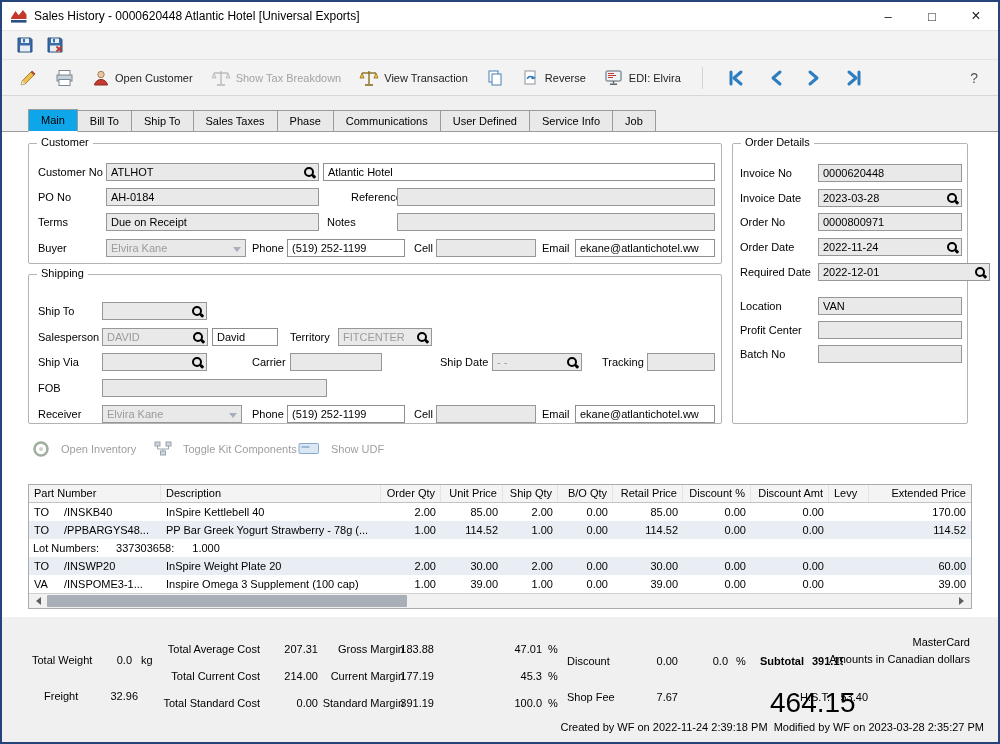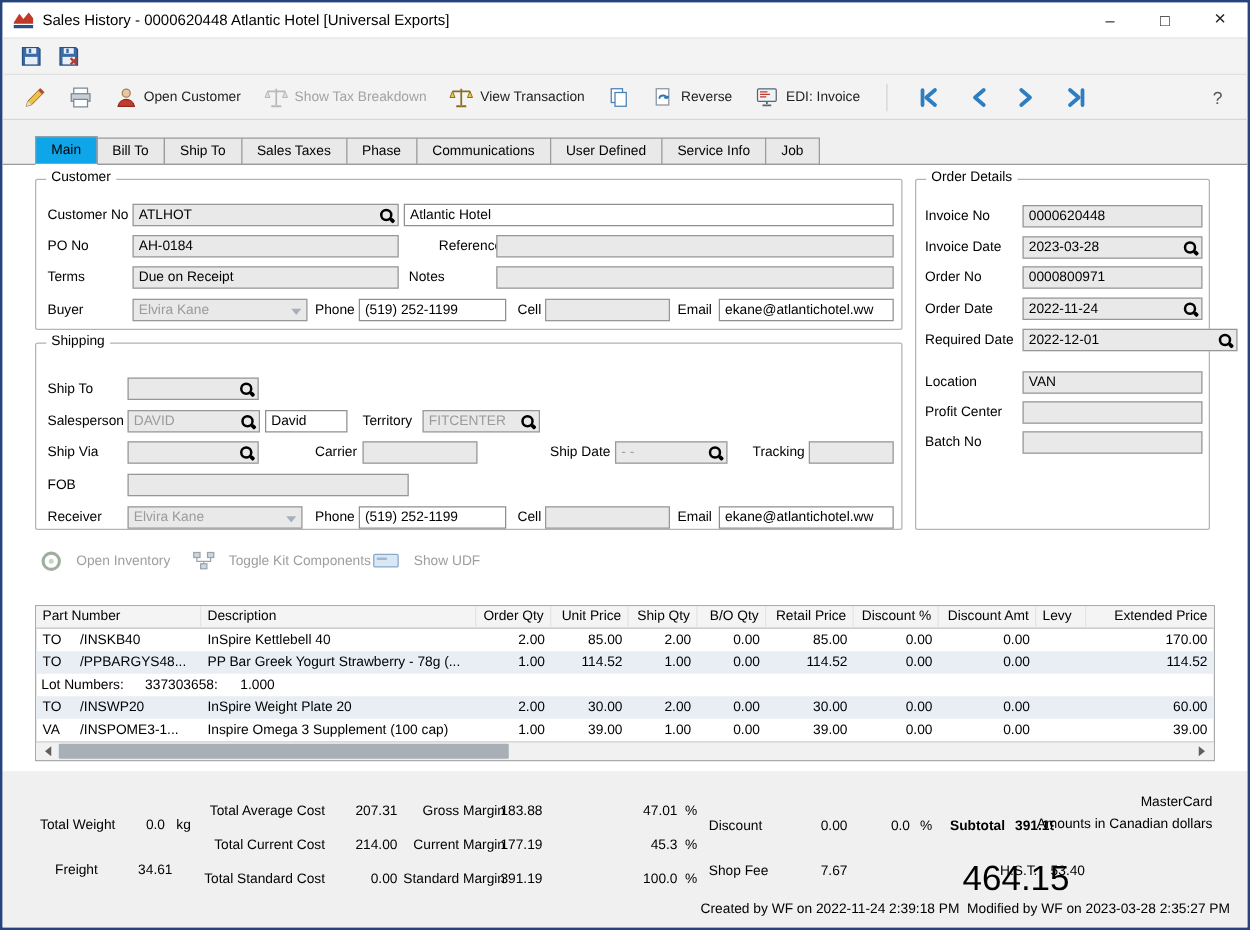--- a/index.html
+++ b/index.html
@@ -190,21 +190,21 @@
       <span class="lab">Reverse</span>
     </span>
     <span class="tbtn">
       <span class="icon">
         <svg width="20" height="18" viewBox="0 0 20 18">
             <rect x="2" y="2" width="15" height="10" rx="1" fill="#eef3f8" stroke="#5a6570"></rect>
             <path d="M4 4.5h6M4 6.5h8M4 8.5h5" stroke="#c0392b" stroke-width="1.1"></path>
             <path d="M9.5 12v2.2M6 15.2h7" stroke="#5a6570" stroke-width="1.4"></path>
           </svg>
       </span>
-      <span class="lab">EDI: Invoice</span>
+      <span class="lab">EDI: Elvira</span>
     </span>
     <span class="vsep"></span>
     <span class="navbtn">
         <span class="icon">
       <svg width="20" height="18" viewBox="0 0 20 18" fill="none" stroke="#2d7dc1" stroke-width="3" stroke-linecap="round" stroke-linejoin="round">
             <path d="M5 3v12"></path>
             <path d="M15 3l-7 6 7 6"></path>
           </svg>
     </span>
       </span>
@@ -443,21 +443,21 @@
           </div>
       </div>
     </div>
   </div>
 
   <div class="bottom">
     <span class="bl" style="left:30px;top:37px;">Total Weight</span>
     <span class="bv" style="left:96px;top:37px;width:34px;">0.0</span>
     <span class="bl" style="left:139px;top:37px;">kg</span>
     <span class="bl" style="left:42px;top:73px;">Freight</span>
-    <span class="bv" style="left:96px;top:73px;width:40px;">34.61</span>
+    <span class="bv" style="left:96px;top:73px;width:40px;">32.96</span>
 
     <span class="bv" style="left:146px;top:26px;width:112px;">Total Average Cost</span>
     <span class="bv" style="left:264px;top:26px;width:52px;">207.31</span>
     <span class="bv" style="left:146px;top:53px;width:112px;">Total Current Cost</span>
     <span class="bv" style="left:264px;top:53px;width:52px;">214.00</span>
     <span class="bv" style="left:146px;top:80px;width:112px;">Total Standard Cost</span>
     <span class="bv" style="left:264px;top:80px;width:52px;">0.00</span>
 
     <span class="bv" style="left:316px;top:26px;width:86px;">Gross Margin</span>
     <span class="bv" style="left:392px;top:26px;width:40px;">183.88</span>

